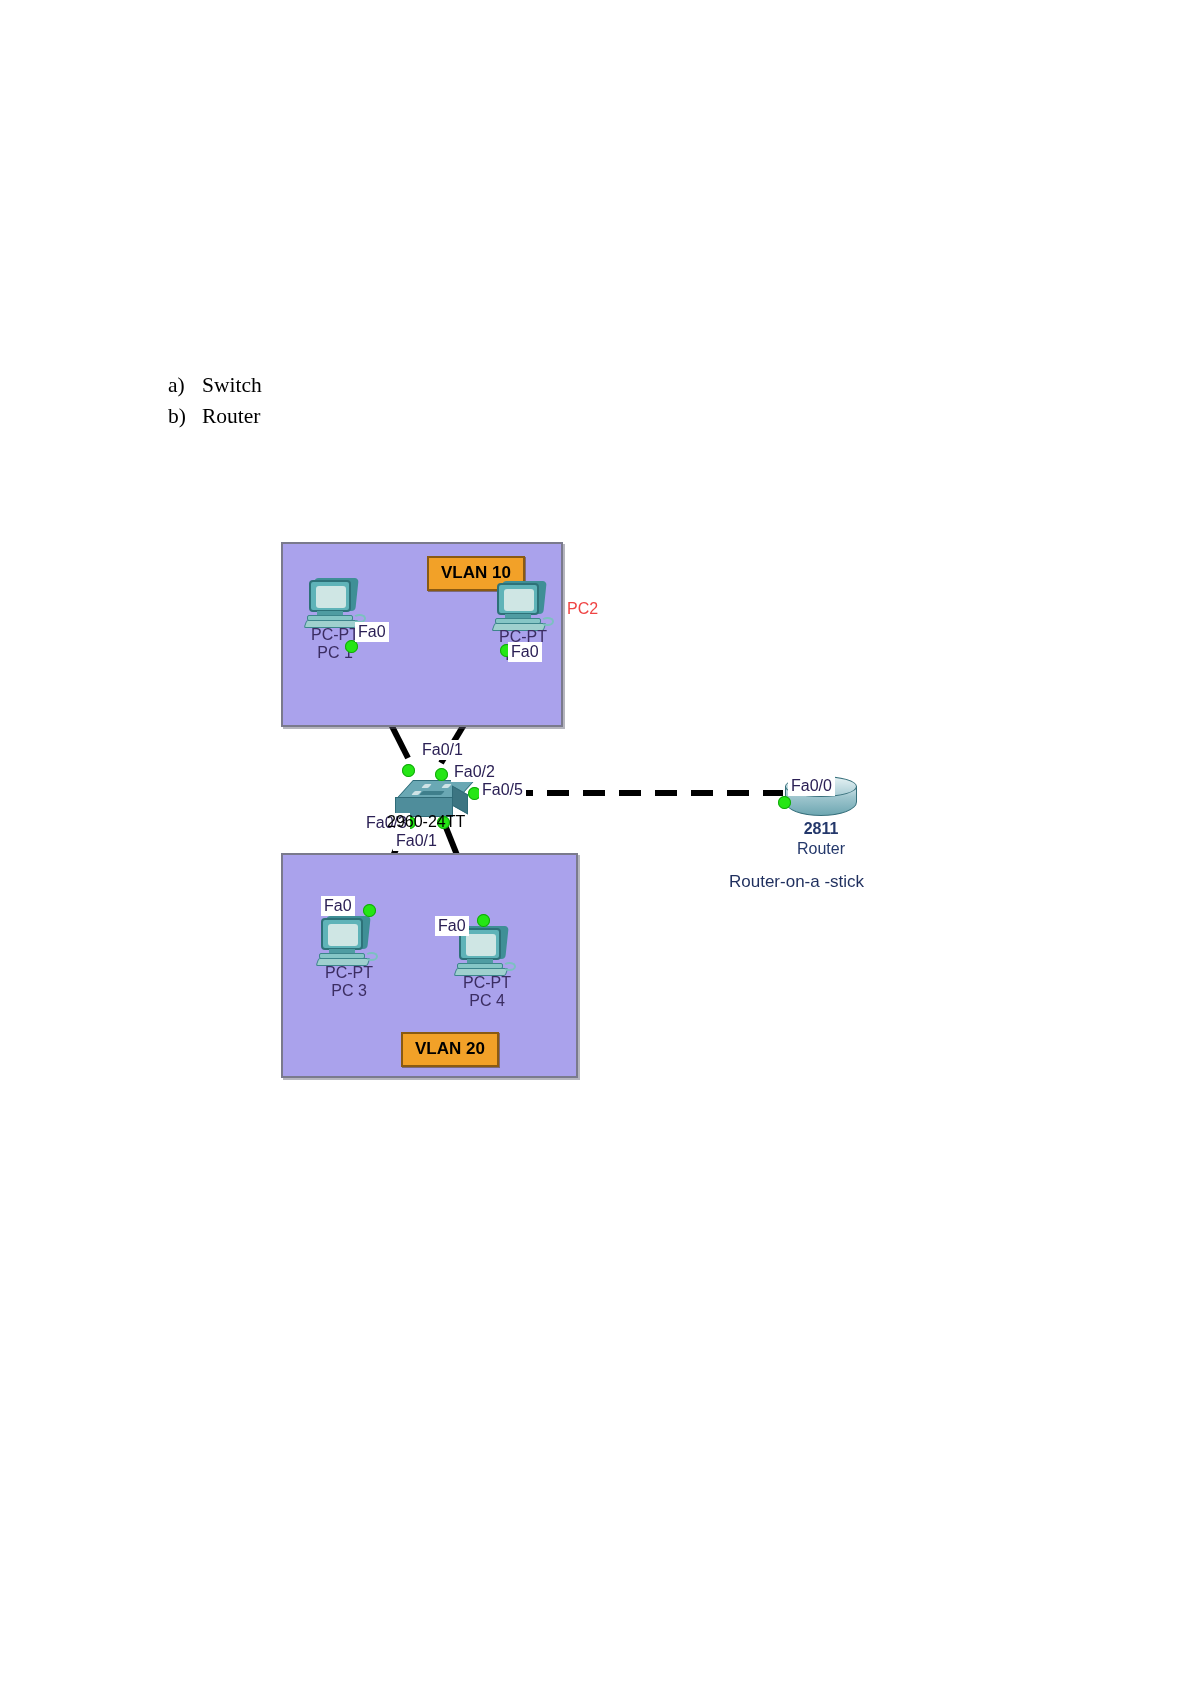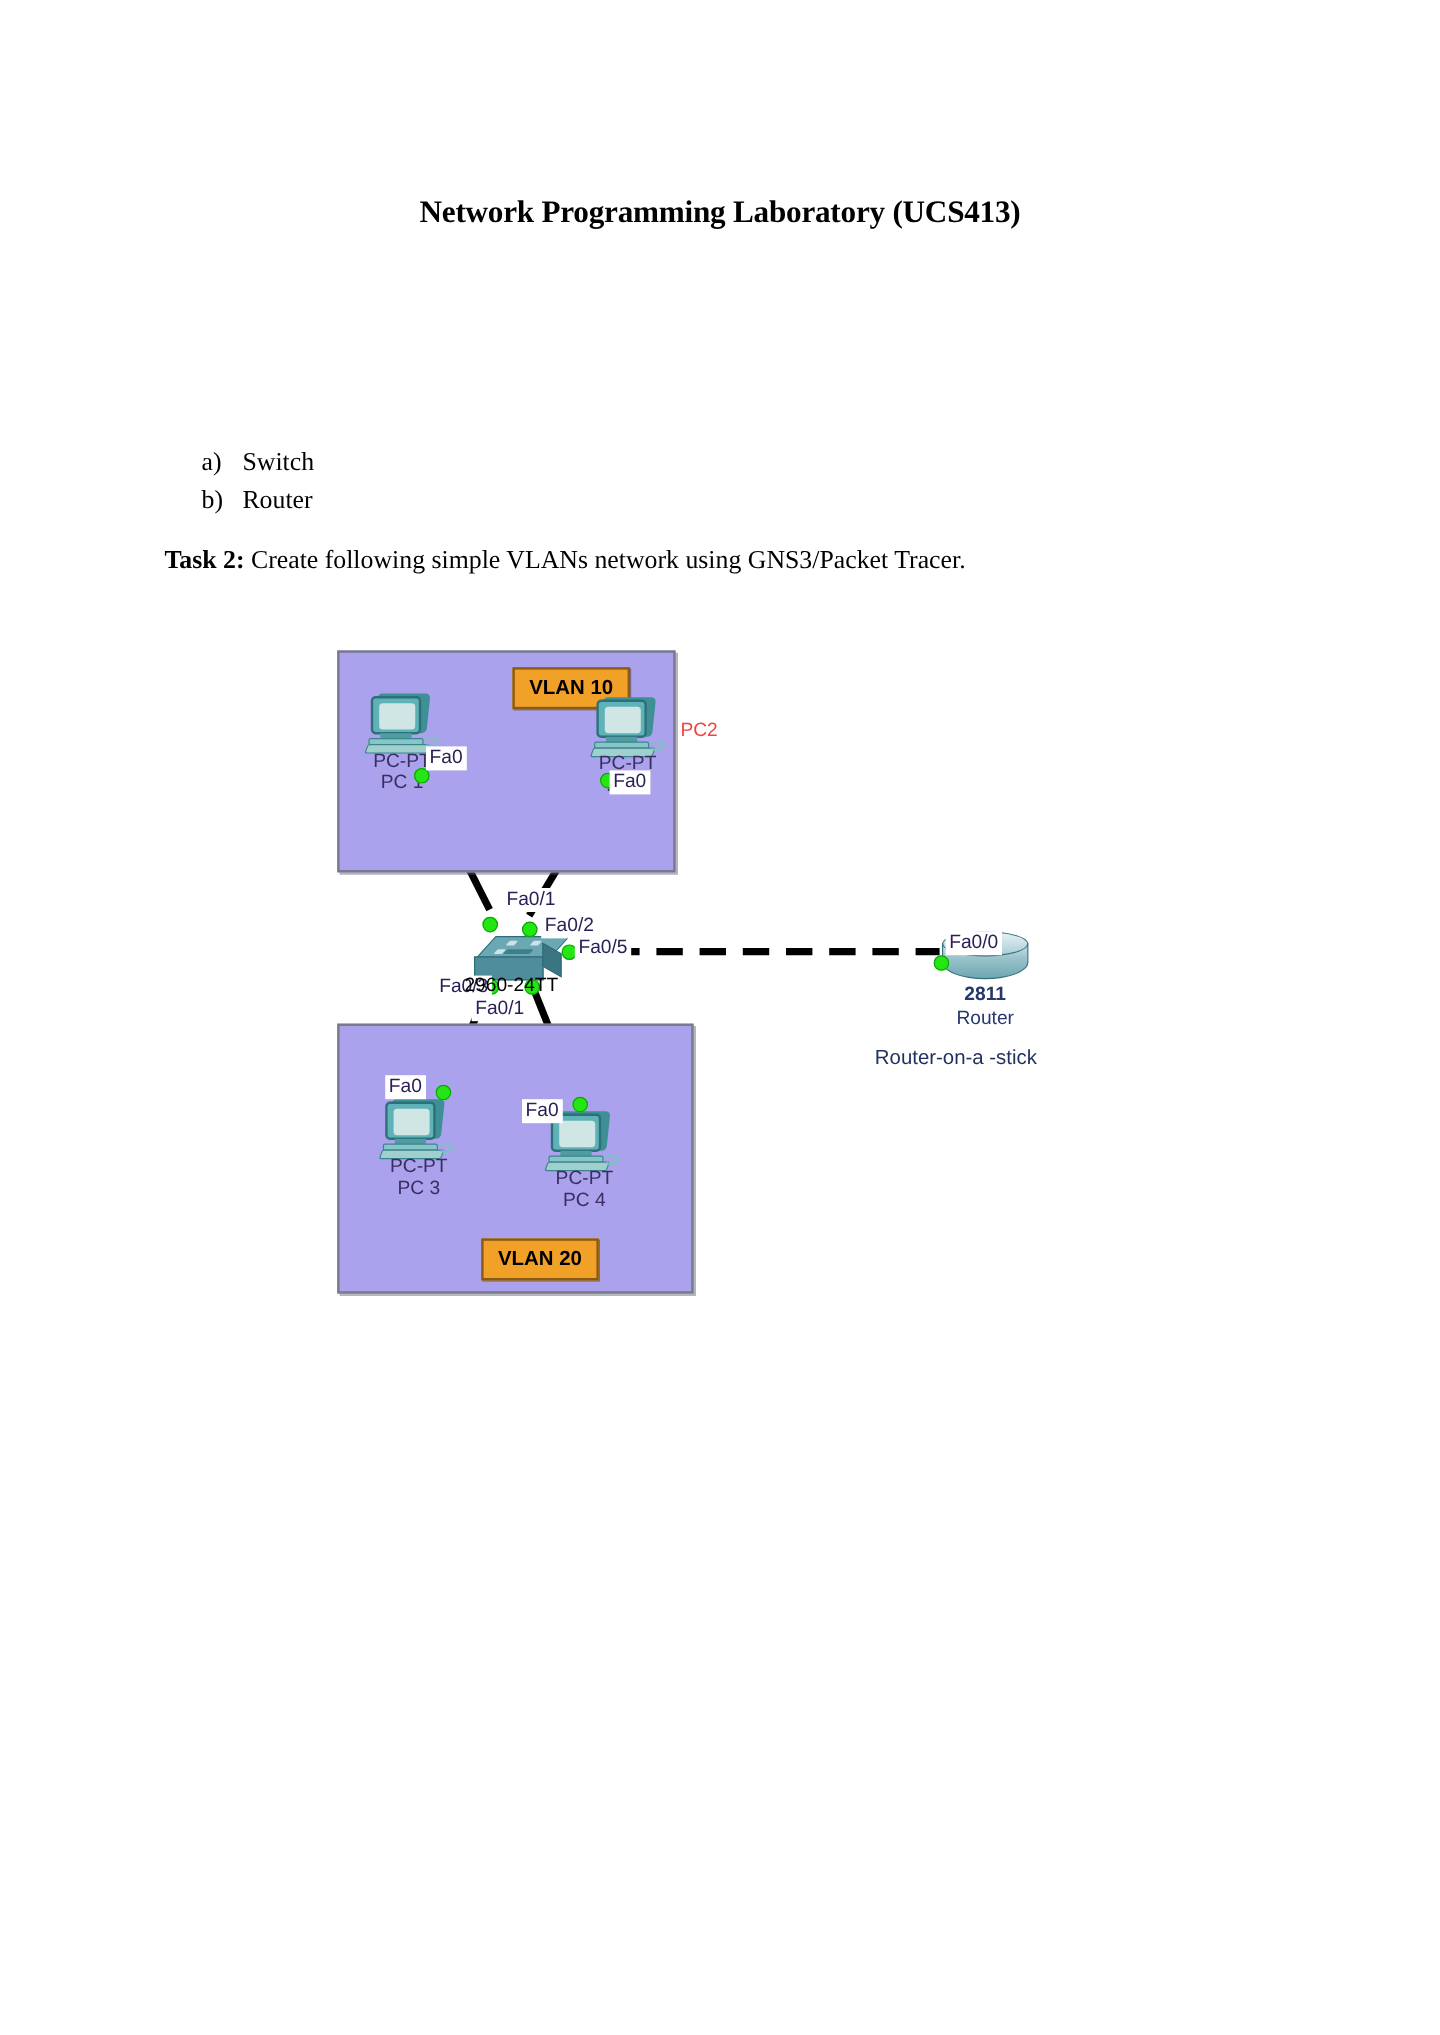--- a/index.html
+++ b/index.html
@@ -246,37 +246,33 @@
     color: #1f2f5e;
     font-size: 17px;
     white-space: nowrap;
   }
 </style>
 </head>
 <body>
 
 <div class="page">
 
-  <div class="doc-title">Network Programming Laboratory (UCS413)</div>
 
 
   <div class="list">
     <div class="list-row">
       <span class="list-marker">a)</span>
       <span>Switch</span>
     </div>
     <div class="list-row">
       <span class="list-marker">b)</span>
       <span>Router</span>
     </div>
   </div>
 
-  <div class="task-block task-2">
-    <span class="task-label">Task 2:</span><span> Create following simple VLANs network using GNS3/Packet Tracer.</span>
-  </div>
 
   <div class="diagram">
 
     <svg class="link-svg">
 
       <line x1="96" y1="117" x2="153" y2="230" stroke="#000" stroke-width="6"></line>
 
       <line x1="252" y1="125" x2="186" y2="235" stroke="#000" stroke-width="6"></line>
 
       <line x1="154" y1="292" x2="114" y2="382" stroke="#000" stroke-width="6"></line>

